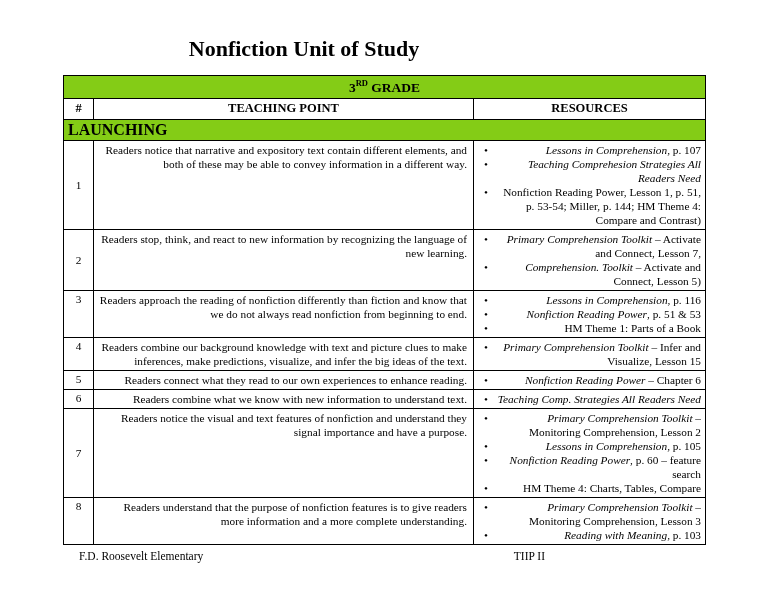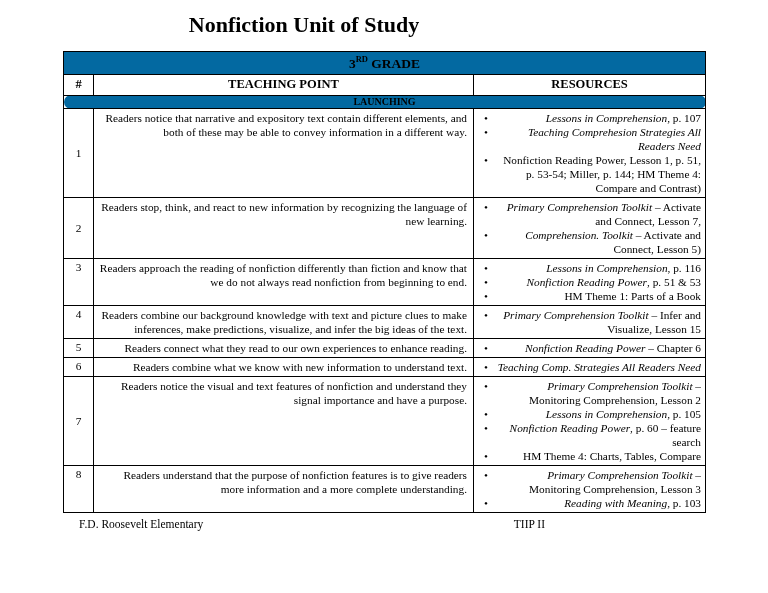--- a/index.html
+++ b/index.html
@@ -5,21 +5,21 @@
   html, body { margin:0; padding:0; }
   body {
     width:768px; height:593px;
     background:#ffffff; color:#000000;
     font-family:"Liberation Serif", serif;
     overflow:hidden;
   }
   .page {
     box-sizing:border-box;
     width:608px; height:593px;
-    padding:12px 63px 0 63px;
+    padding:36px 63px 0 63px;
   }
   .title {
     margin:0 0 13px 0;
     text-align:center;
     font-size:22px;
     font-weight:bold;
   }
   table.unit {
     border-collapse:collapse;
     width:100%;
@@ -30,41 +30,40 @@
   col.c-num { width:30px; }
   col.c-tp  { width:380px; }
   col.c-res { width:232px; }
   td, th {
     border:1px solid #000000;
     padding:1px 4px;
     vertical-align:top;
     text-align:right;
     font-weight:normal;
   }
-  .gray { background:#0369a1; }
+  .gray { background:#84cc16; }
   .grade-cell {
     text-align:center;
     font-weight:bold;
     font-size:13.5px;
     padding:2px 4px;
   }
   .grade-cell sup { font-size:8.5px; vertical-align:super; letter-spacing:0; }
   th.colhead {
     text-align:center;
     font-weight:bold;
     font-size:12.5px;
     padding:2px 4px;
     background:#ffffff;
   }
   .section-cell {
-    text-align:center;
+    text-align:left;
     font-weight:bold;
-    font-size:10px;
+    font-size:16px;
     padding:0 4px;
-    border-radius:7px;
   }
   td.num { text-align:center; }
   tr.num-mid td.num { vertical-align:middle; }
   td.tp { padding:2px 6px 2px 4px; }
   td.res { padding:2px 4px 2px 8px; }
   .res-item { position:relative; padding-left:13px; }
   .res-item::before { content:"\2022"; position:absolute; left:2px; top:0; }
   .it { font-style:italic; }
   .footer {
     display:flex;

